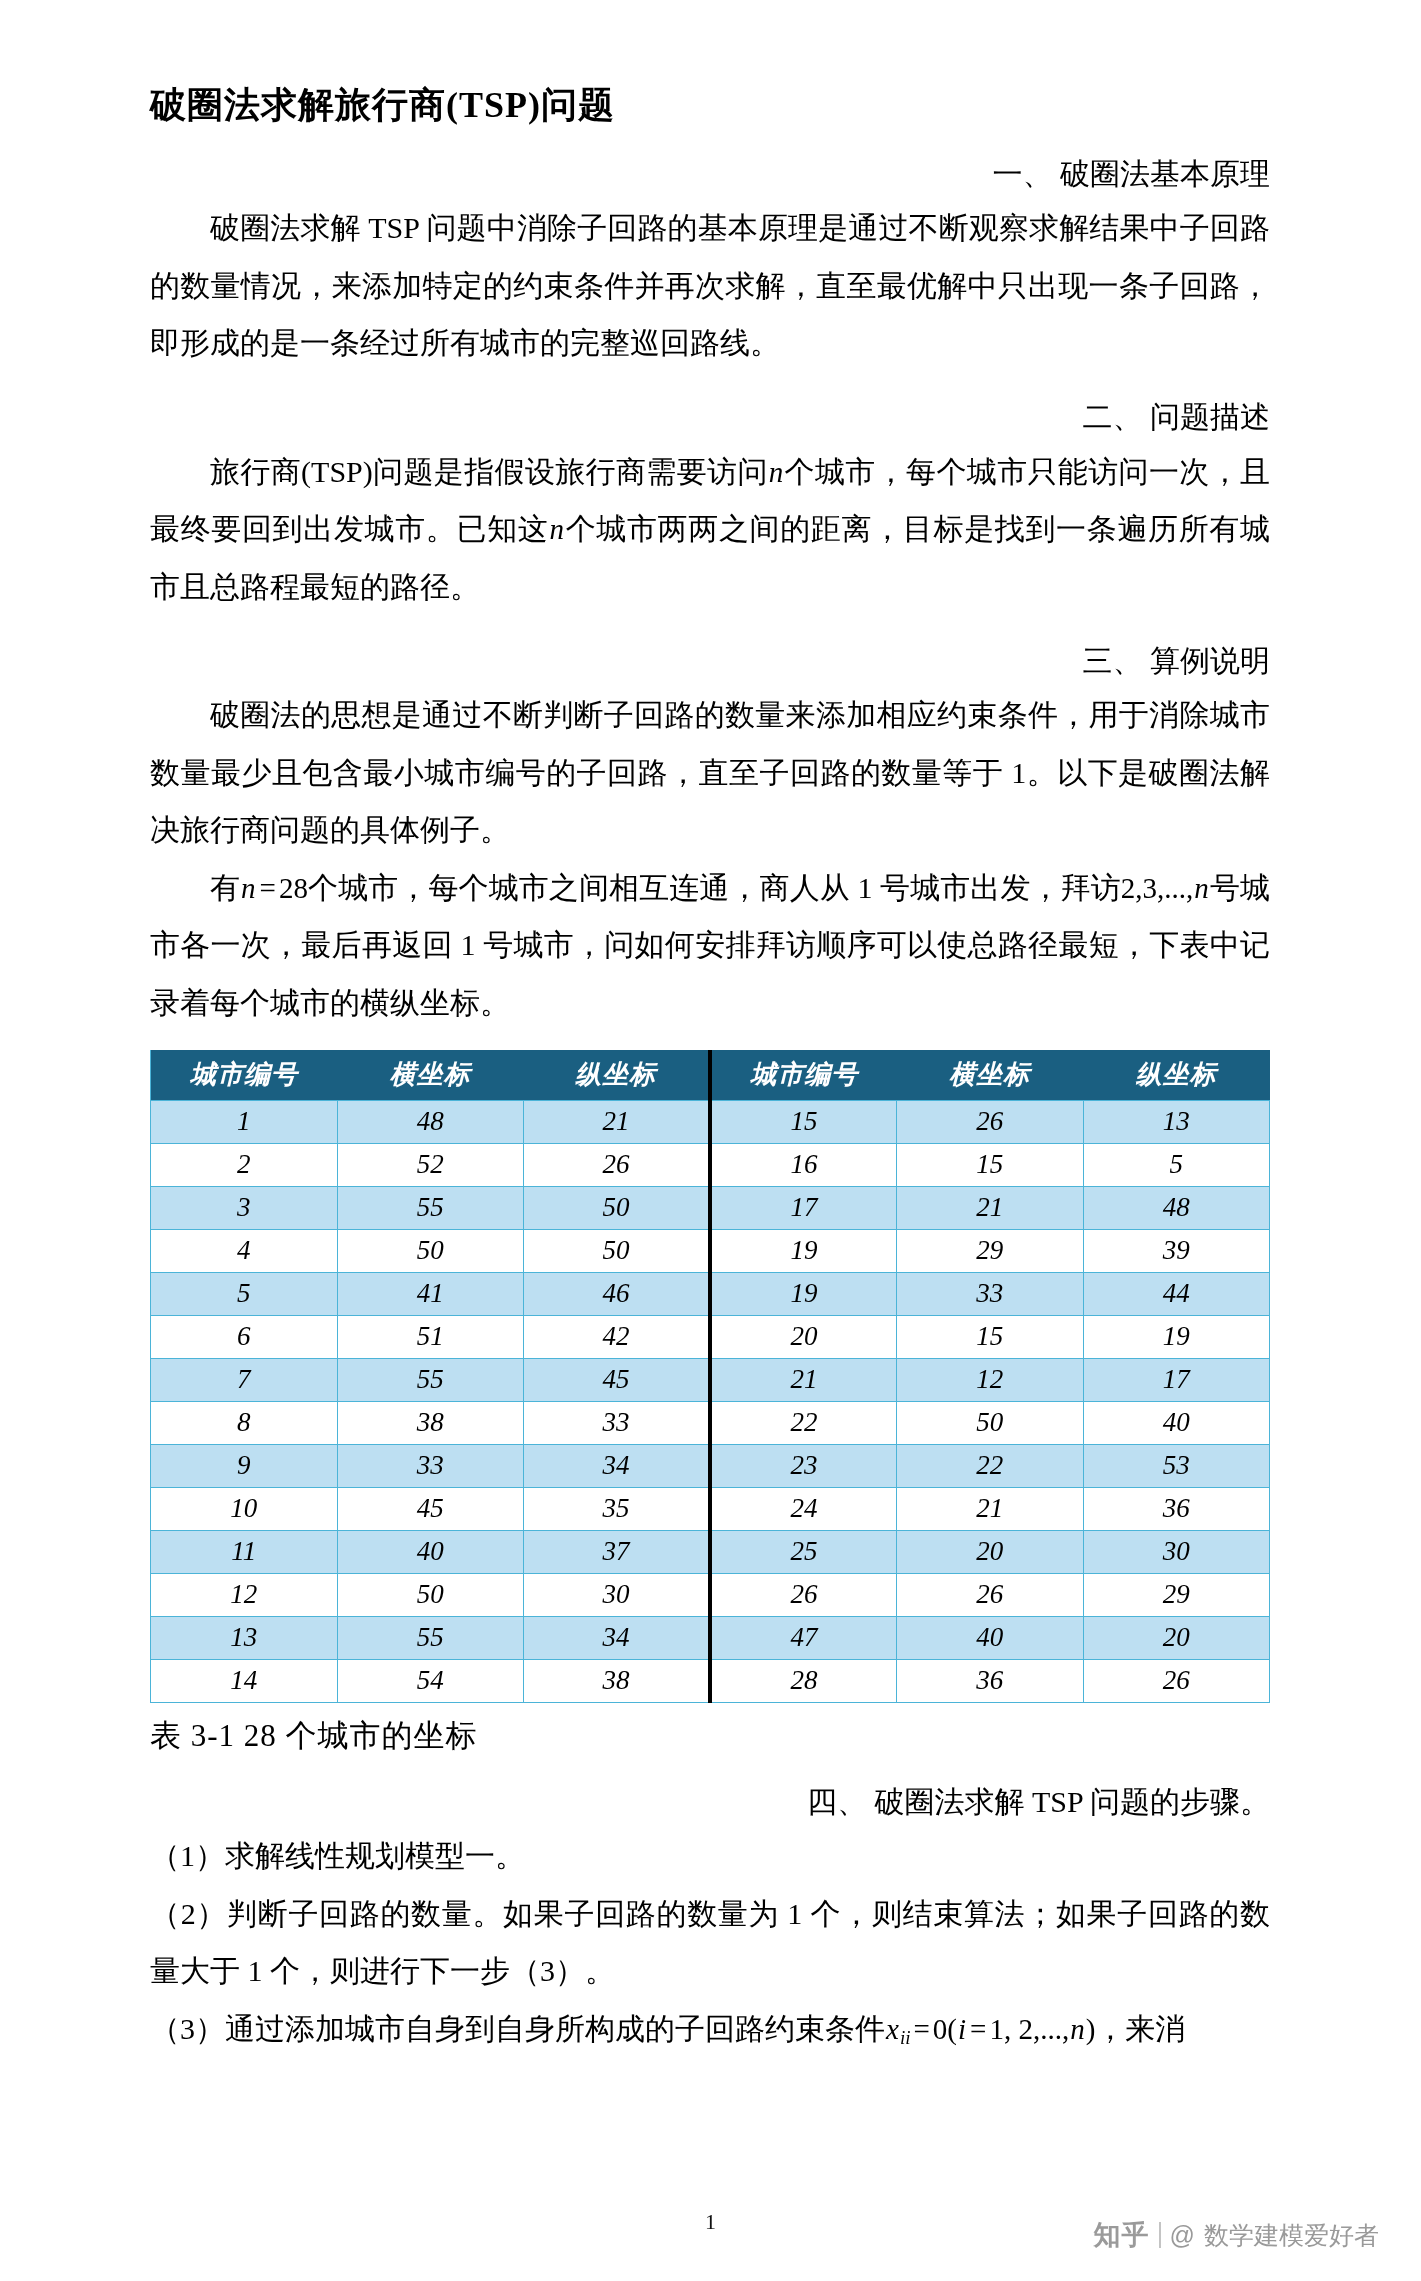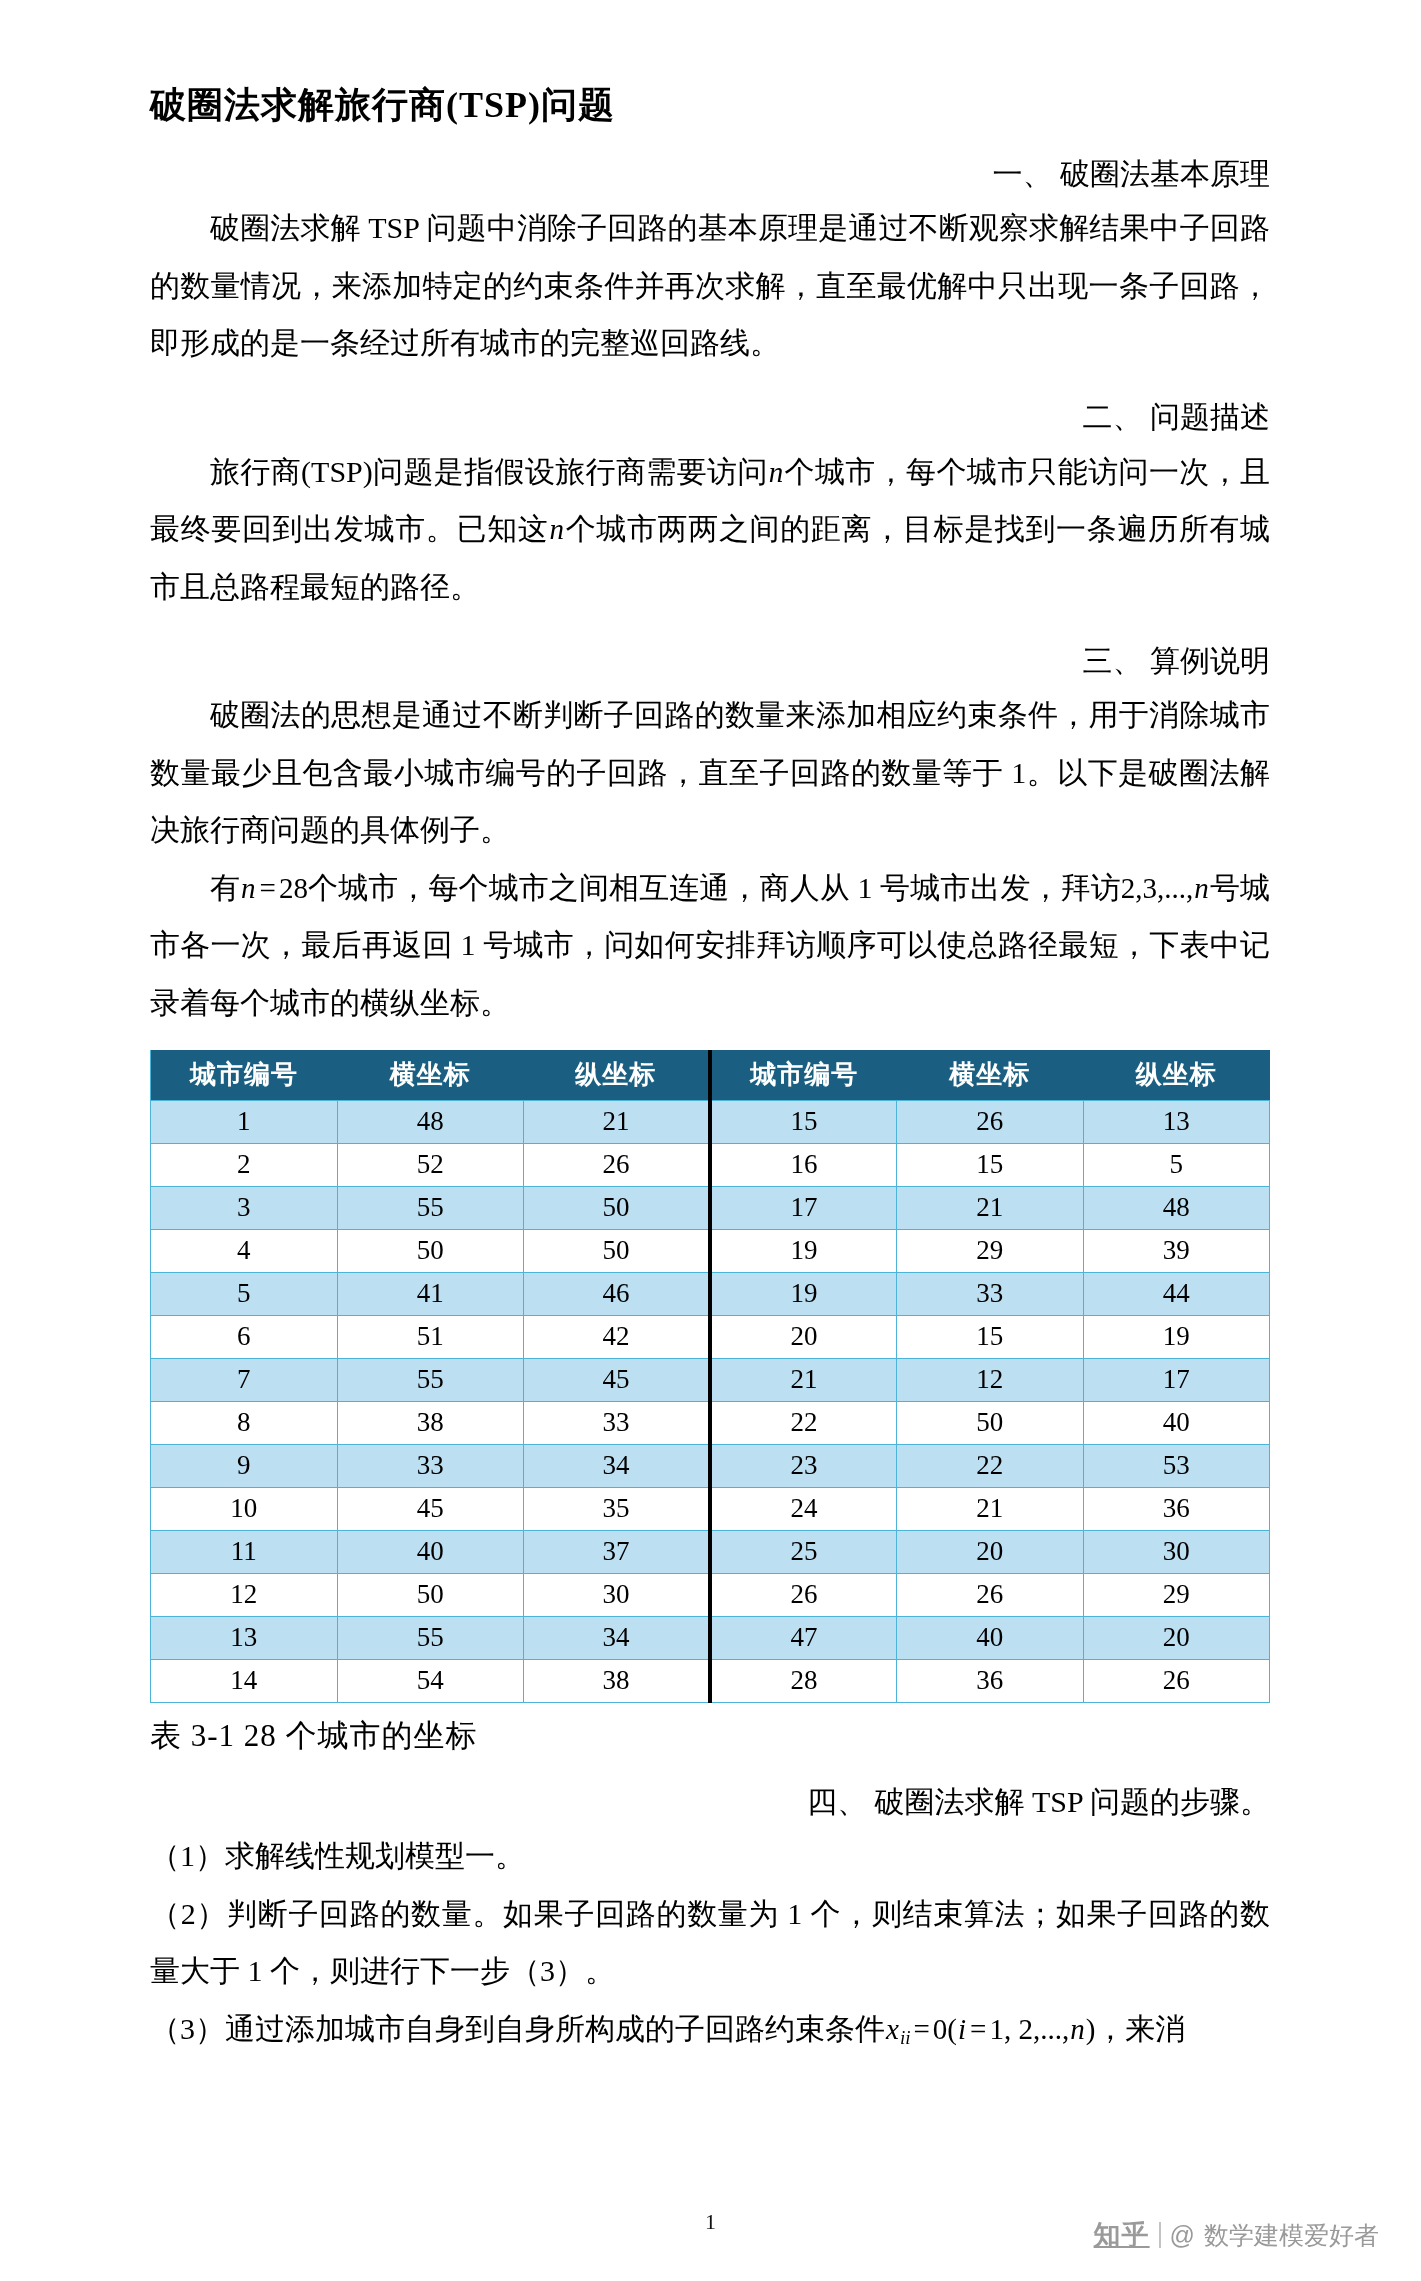--- a/index.html
+++ b/index.html
@@ -95,20 +95,21 @@
   .table-wrap {
     margin: 18px 0 0 0;
     display: flex;
     justify-content: center;
   }
   table.coords {
     border-collapse: collapse;
     width: 1176px;
     table-layout: fixed;
     font-size: 26px;
+    font-style: italic;
   }
   table.coords th {
     background: #1a5f81;
     color: #ffffff;
     font-weight: bold;
     font-size: 26px;
     text-align: center;
     padding: 7px 0 8px 0;
     border: none;
     letter-spacing: 1px;
@@ -166,21 +167,20 @@
     color: #9a9a9a;
     font-size: 25px;
     font-family: "Liberation Sans", "DejaVu Sans", sans-serif;
   }
   .watermark .zhihu-logo {
     font-size: 27px;
     font-weight: bold;
     color: #9a9a9a;
     letter-spacing: 1px;
     font-family: "Liberation Serif", "DejaVu Serif", serif;
-    text-decoration: underline;
   }
   .watermark .zh-sep {
     display: inline-block;
     width: 2px;
     height: 26px;
     background: #c4c4c4;
   }
   .watermark .at {
     font-size: 25px;
     color: #9a9a9a;

